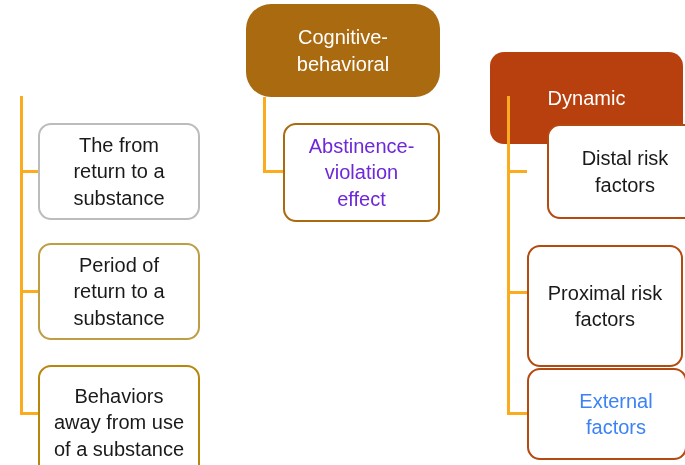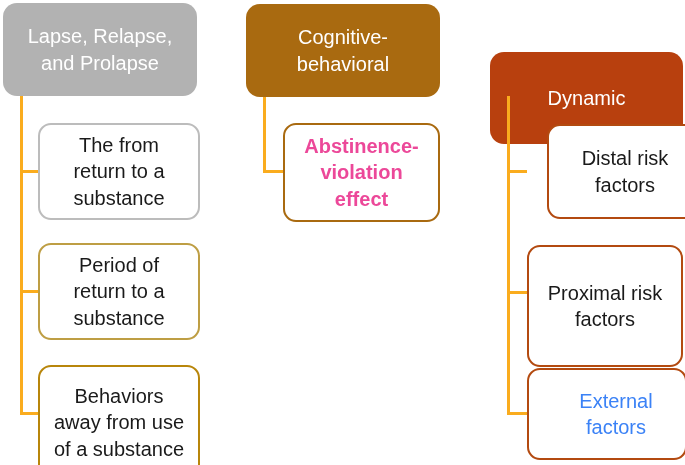--- a/index.html
+++ b/index.html
@@ -40,46 +40,44 @@
     color: #1a1a1a;
     white-space: pre-line;
   }
   .line { position: absolute; }
 </style>
 </head>
 <body>
 
 <div class="canvas">
 
-  <div class="hdr" style="left: 3px; top: 3px; width: 194px; height: 93px; background-color: rgb(178, 178, 178); color: rgb(255, 255, 255);">Lapse, Relapse,
-and Prolapse</div>
   <div class="hdr" style="left:3px; top:3px; width:194px; height:93px; background:transparent !important; pointer-events:none;" hidden=""></div>
 
   <div class="line" style="left: 20px; top: 96px; width: 3px; height: 319px; background-color: rgb(250, 172, 30);"></div>
   <div class="line" style="left: 20px; top: 170px; width: 18px; height: 3px; background-color: rgb(250, 172, 30);"></div>
   <div class="line" style="left: 20px; top: 290px; width: 18px; height: 3px; background-color: rgb(250, 172, 30);"></div>
   <div class="line" style="left: 20px; top: 412px; width: 18px; height: 3px; background-color: rgb(250, 172, 30);"></div>
 
   <div class="node" style="left: 38px; top: 123px; width: 162px; height: 97px; border-color: rgb(188, 188, 188); color: rgb(26, 26, 26);">The from
 return to a
 substance</div>
   <div class="node" style="left: 38px; top: 243px; width: 162px; height: 97px; border-color: rgb(190, 158, 68); color: rgb(26, 26, 26);">Period of
 return to a
 substance</div>
   <div class="node" style="left: 38px; top: 365px; width: 162px; height: 115px; border-color: rgb(184, 134, 11); color: rgb(26, 26, 26);">Behaviors
 away from use
 of a substance</div>
 
-  <div class="hdr" style="left: 246px; top: 4px; width: 194px; height: 93px; background-color: rgb(169, 106, 16); color: rgb(255, 255, 255);">Cognitive-
+  <div class="hdr" style="left: 246px; top: 4px; width: 194px; height: 93px; background-color: rgb(169, 106, 16); color: rgb(255, 255, 255); border-radius: 25px;">Cognitive-
 behavioral</div>
 
   <div class="line" style="left: 263px; top: 97px; width: 3px; height: 76px; background-color: rgb(250, 172, 30);"></div>
   <div class="line" style="left: 263px; top: 170px; width: 20px; height: 3px; background-color: rgb(250, 172, 30);"></div>
 
-  <div class="node" style="left: 283px; top: 123px; width: 157px; height: 99px; border-color: rgb(169, 106, 16); color: #ec4899; font-weight: bold;">Abstinence-
+  <div class="node" style="left: 283px; top: 123px; width: 157px; height: 99px; border-color: rgb(169, 106, 16); color: #6d28d9;">Abstinence-
 violation
 effect</div>
 
   <div class="hdr" style="left: 490px; top: 4px; width: 193px; height: 92px; background-color: rgb(184, 64, 14); color: rgb(255, 255, 255); margin-top: 48px;">Dynamic</div>
 
   <div class="line" style="left: 507px; top: 96px; width: 3px; height: 319px; background-color: rgb(250, 172, 30);"></div>
   <div class="line" style="left: 507px; top: 170px; width: 20px; height: 3px; background-color: rgb(250, 172, 30);"></div>
   <div class="line" style="left: 507px; top: 291px; width: 20px; height: 3px; background-color: rgb(250, 172, 30);"></div>
   <div class="line" style="left: 507px; top: 412px; width: 20px; height: 3px; background-color: rgb(250, 172, 30);"></div>
 

